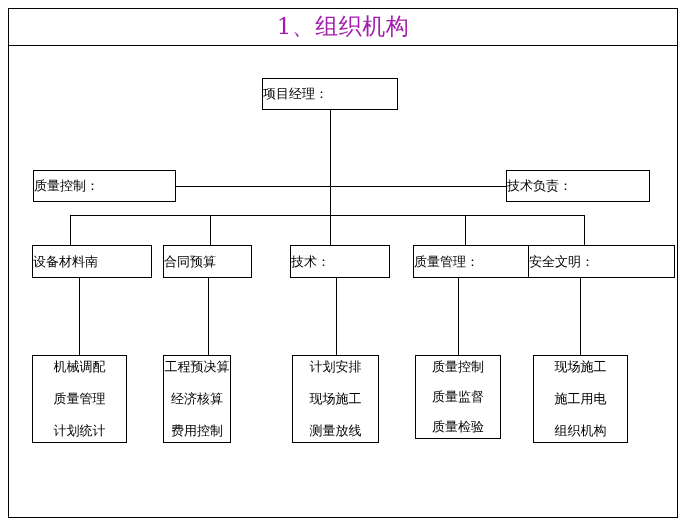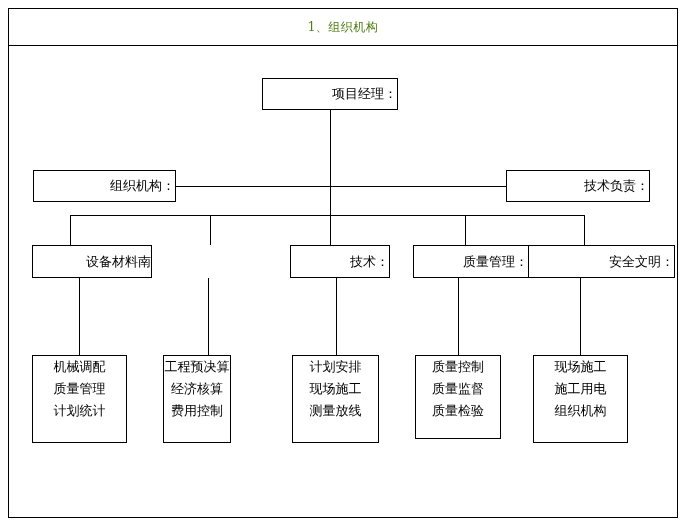--- a/index.html
+++ b/index.html
@@ -38,23 +38,23 @@
     top: 8px;
     width: 670px;
     height: 38px;
     border-bottom: 1px solid #000000;
     box-sizing: border-box;
     display: flex;
     align-items: center;
     justify-content: center;
   }
   .title-text {
-    font-size: 12px;
+    font-size: 23px;
     line-height: 1;
-    color: #4d7c0f;
+    color: #a21caf;
     letter-spacing: 0.5px;
     font-family: "DejaVu Serif", "Liberation Serif", serif;
   }
 
   
   .chart {
     position: absolute;
     left: 0;
     top: 0;
     width: 686px;
@@ -62,30 +62,30 @@
   }
 
   
   .node {
     position: absolute;
     border: 1px solid #000000;
     background: #ffffff;
     box-sizing: border-box;
     display: flex;
     align-items: center;
-    justify-content: flex-end;
+    justify-content: flex-start;
     text-align: center;
     color: #000000;
     font-size: 13px;
     line-height: 20px;
     z-index: 3;
   }
   .node.multi {
     flex-direction: column;
-    justify-content: flex-start;
+    justify-content: space-between;
     line-height: 22px;
   }
   .node .ln {
     display: block;
     white-space: nowrap;
   }
 
   
   .line {
     position: absolute;
@@ -126,33 +126,36 @@
     <div class="line v" style="left:208px; top:278px; height:77px;"></div>
     <div class="line v" style="left:336px; top:278px; height:77px;"></div>
     <div class="line v" style="left:458px; top:278px; height:77px;"></div>
     <div class="line v" style="left:580px; top:278px; height:77px;"></div>
 
     <div class="node" style="left:262px; top:78px; width:136px; height:32px;">
       <span class="ln">项目经理：</span>
     </div>
 
     <div class="node" style="left:33px; top:170px; width:143px; height:32px;">
-      <span class="ln">组织机构：</span>
+      <span class="ln">质量控制：</span>
     </div>
 
     <div class="node" style="left:506px; top:170px; width:144px; height:32px;">
       <span class="ln">技术负责：</span>
     </div>
 
     <div class="node" style="left:32px; top:245px; width:120px; height:33px;">
       <span class="ln">设备材料南</span>
     </div>
 
+    <div class="node" style="left:163px; top:245px; width:89px; height:33px;">
+      <span class="ln">合同预算</span>
+    </div>
 
-    <div class="node" style="left:290px; top:245px; width:100px; height:33px;padding-left:12px;">
+    <div class="node" style="left:290px; top:245px; width:100px; height:33px;">
       <span class="ln">技术：</span>
     </div>
 
     <div class="node" style="left:413px; top:245px; width:116px; height:33px;">
       <span class="ln">质量管理：</span>
     </div>
 
     <div class="node" style="left:528px; top:245px; width:147px; height:33px;">
       <span class="ln">安全文明：</span>
     </div>

